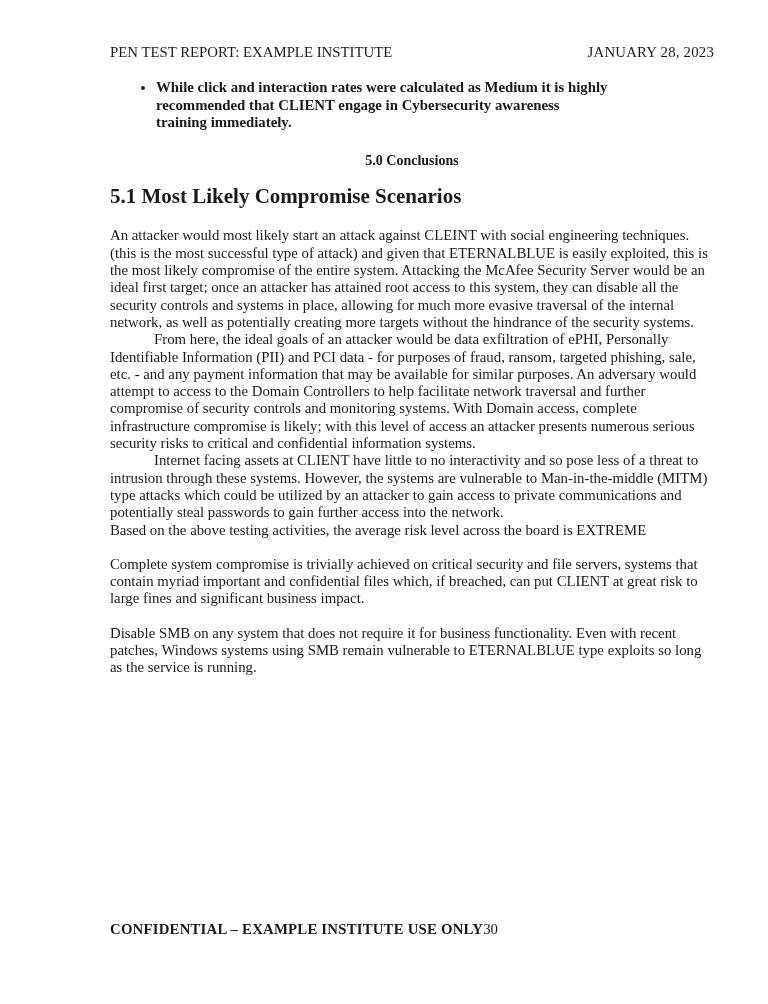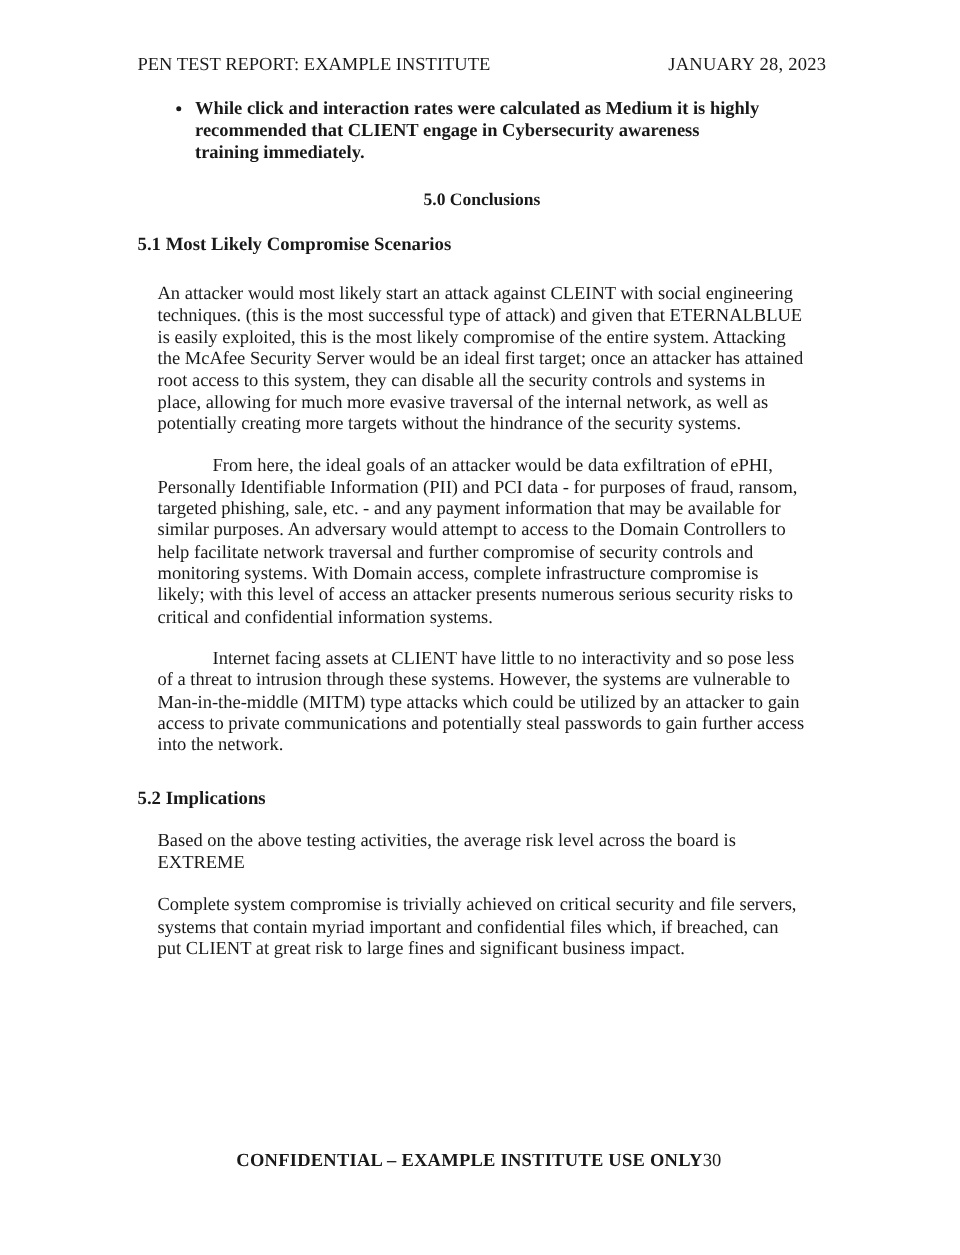--- a/index.html
+++ b/index.html
@@ -6,21 +6,21 @@
   html, body { background: #ffffff; }
   .page {
     position: relative;
     width: 768px;
     height: 1004px;
     background: #ffffff;
     color: #191919;
     font-family: "Liberation Serif", "DejaVu Serif", serif;
     font-size: 14.8px;
     line-height: 17.3px;
-    padding: 44px 107px 0 110px;
+    padding: 44px 54px 0 110px;
     overflow: hidden;
   }
   .header-row {
     display: flex;
     justify-content: space-between;
     align-items: baseline;
   }
   .report-title { white-space: nowrap; }
   .report-date { white-space: nowrap; letter-spacing: 0.2px; }
   .subheading { text-decoration: underline; }
@@ -34,36 +34,36 @@
   }
   h1.conclusions-title {
     font-size: 14px;
     line-height: 24px;
     font-weight: bold;
     text-align: center;
     margin-top: 18px;
     margin-bottom: 15px;
   }
   h2.sub-section {
-    font-size: 15px;
+    font-size: 21px;
     line-height: 17.3px;
     font-weight: bold;
   }
   h2.s51 { margin-bottom: 22px; }
   h2.s52 { margin-top: 26px; margin-bottom: 16px; }
-  p.body-par { margin: 16px; text-align: left; }
+  p.body-par { margin: 0; text-align: left; }
   p.indent { text-indent: 44px; }
   p.spaced { margin-top: 17px; }
   footer.page-footer {
     position: absolute;
     top: 921px;
     left: 110px;
     right: 112px;
     display: flex;
-    justify-content: center;
+    justify-content: flex-start;
     align-items: baseline;
   }
   .confidential {
     font-weight: bold;
     letter-spacing: 0.2px;
   }
 </style>
 </head>
 <body>
 
@@ -81,23 +81,23 @@
   </ul>
 
   <h1 class="conclusions-title">5.0 Conclusions</h1>
 
   <h2 class="sub-section s51">5.1 Most Likely Compromise Scenarios</h2>
 
   <p class="body-par">An attacker would most likely start an attack against CLEINT with social engineering techniques. (this is the most successful type of attack) and given that ETERNALBLUE is easily exploited, this is the most likely compromise of the entire system. Attacking the McAfee Security Server would be an ideal first target; once an attacker has attained root access to this system, they can disable all the security controls and systems in place, allowing for much more evasive traversal of the internal network, as well as potentially creating more targets without the hindrance of the security systems.</p>
   <p class="body-par indent">From here, the ideal goals of an attacker would be data exfiltration of ePHI, Personally Identifiable Information (PII) and PCI data - for purposes of fraud, ransom, targeted phishing, sale, etc. - and any payment information that may be available for similar purposes. An adversary would attempt to access to the Domain Controllers to help facilitate network traversal and further compromise of security controls and monitoring systems. With Domain access, complete infrastructure compromise is likely; with this level of access an attacker presents numerous serious security risks to critical and confidential information systems.</p>
   <p class="body-par indent">Internet facing assets at CLIENT have little to no interactivity and so pose less of a threat to intrusion through these systems. However, the systems are vulnerable to Man-in-the-middle (MITM) type attacks which could be utilized by an attacker to gain access to private communications and potentially steal passwords to gain further access into the network.</p>
 
-  <h2 class="sub-section s52">5.2 Implications</h2>
 
   <p class="body-par">Based on the above testing activities, the average risk level across the board is EXTREME</p>
   <p class="body-par spaced">Complete system compromise is trivially achieved on critical security and file servers, systems that contain myriad important and confidential files which, if breached, can put CLIENT at great risk to large fines and significant business impact.</p>
+  <p class="body-par spaced">Disable SMB on any system that does not require it for business functionality. Even with recent patches, Windows systems using SMB remain vulnerable to ETERNALBLUE type exploits so long as the service is running.</p>
 
   <footer class="page-footer">
     <span class="confidential">CONFIDENTIAL – EXAMPLE INSTITUTE USE ONLY</span>
     <span class="pagenum">30</span>
   </footer>
 
 </div>
 
 </body></html>

